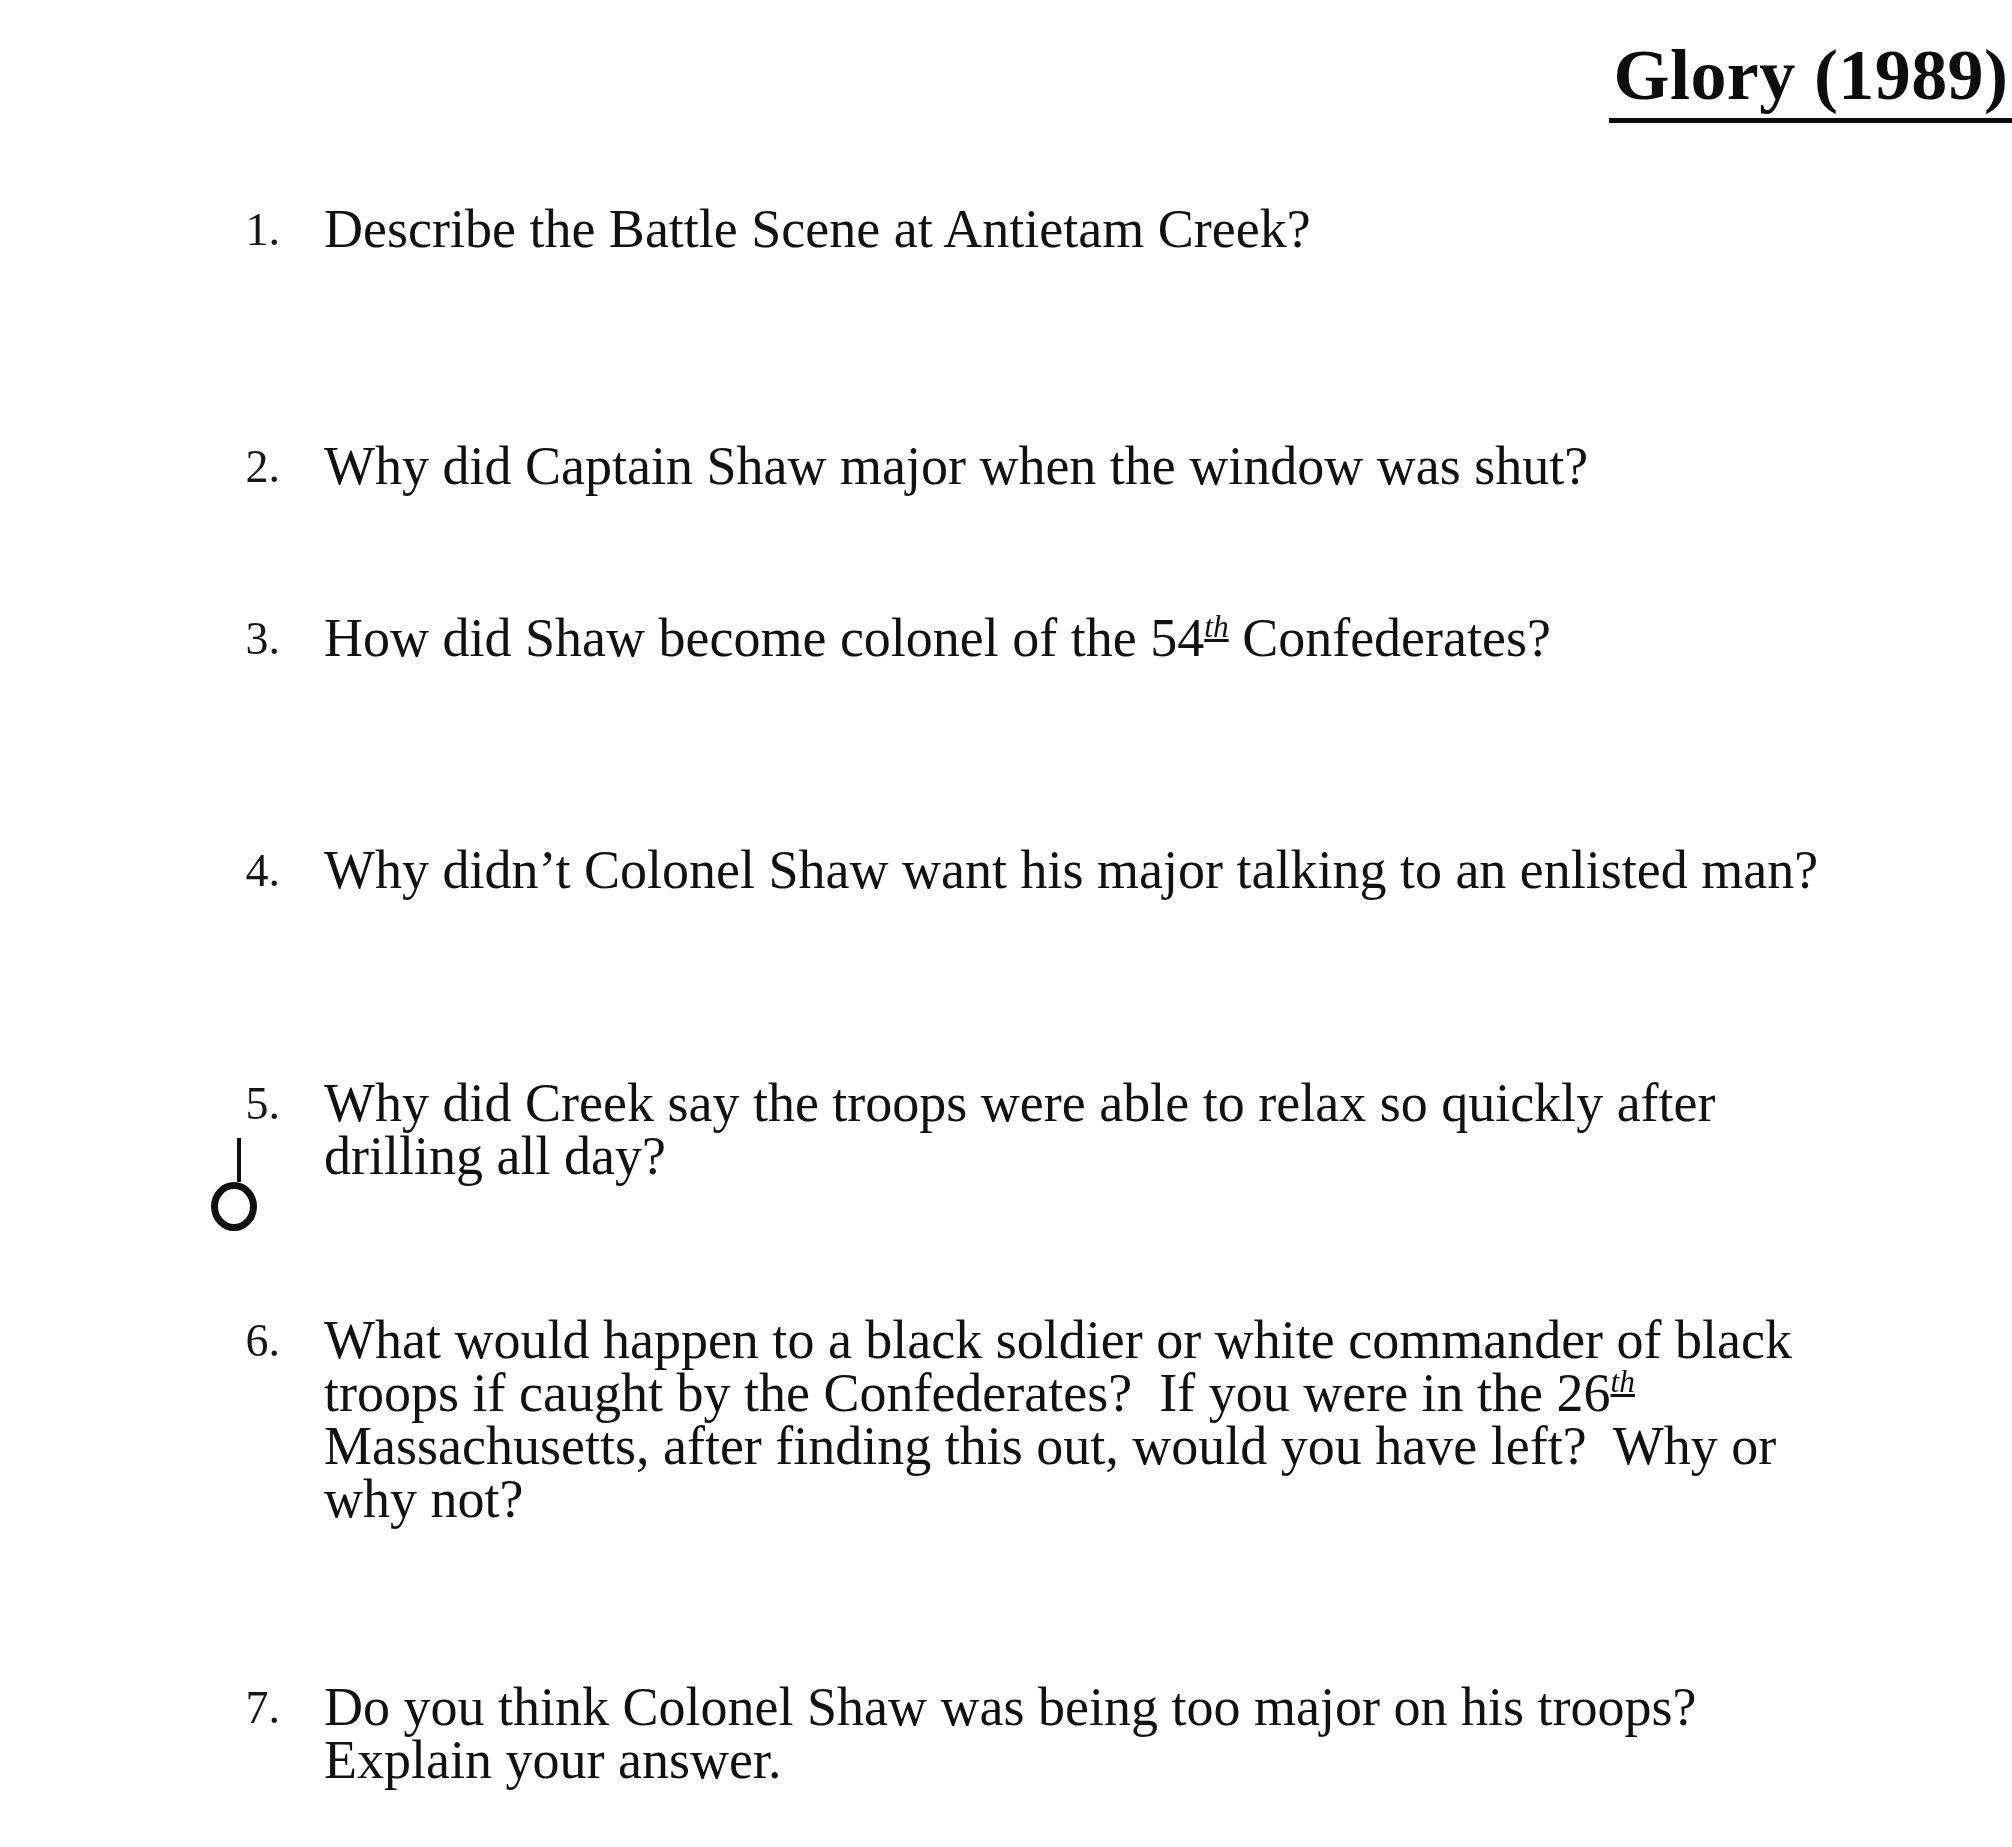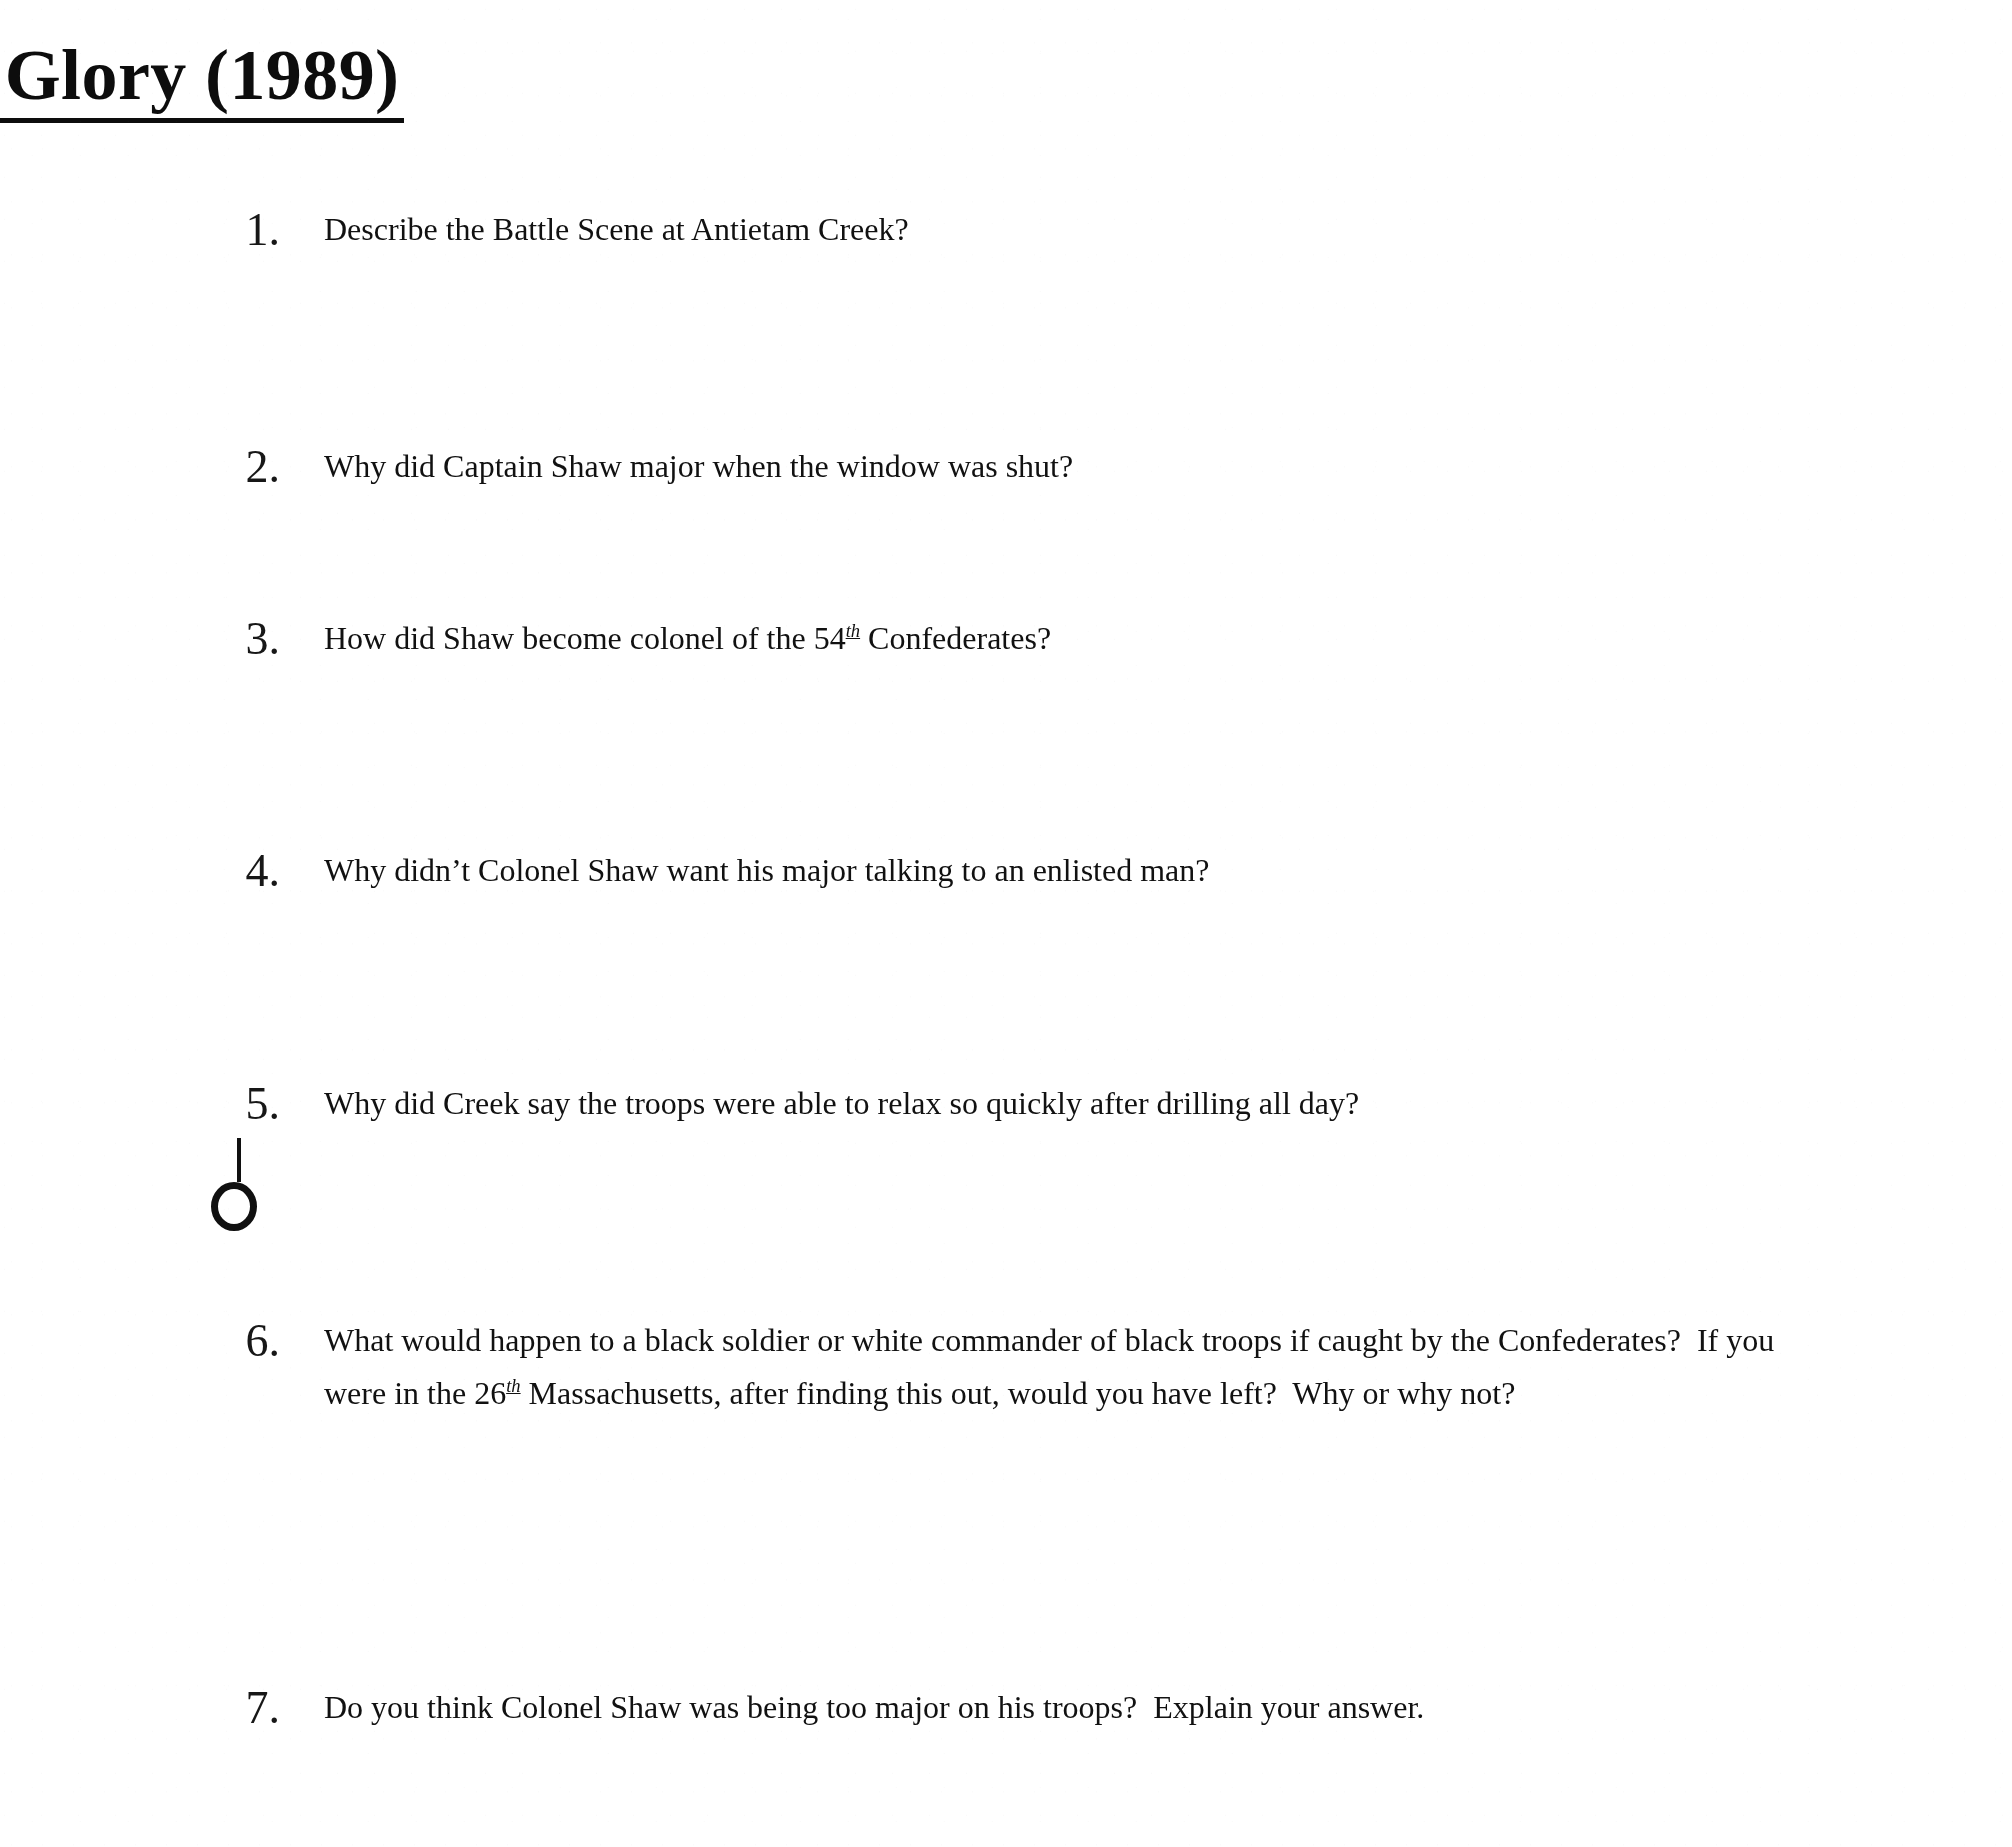--- a/index.html
+++ b/index.html
@@ -23,21 +23,21 @@
     inset: 0;
     background: #ffffff;
   }
 
   
   .title-wrap {
     position: absolute;
     top: 38px;
     left: 0;
     width: 2013px;
-    text-align: left;
+    text-align: right;
   }
   .doc-title {
     display: inline-block;
     font-size: 72px;
     font-weight: bold;
     letter-spacing: 0.4px;
     line-height: 1.05;
     color: #0d0d0d;
     border-bottom: 5.5px solid #0d0d0d;
     padding: 0 4.7px 4.7px 4.7px;
@@ -61,21 +61,21 @@
     width: 50px;
     text-align: right;
     font-size: 46px;
     line-height: 53px;
     color: #171717;
   }
   .q-text {
     position: absolute;
     left: 94px;
     top: 0;
-    font-size: 32px;
+    font-size: 54px;
     line-height: 53px;
     color: #111111;
     white-space: pre-wrap;
   }
   .q-text sup {
     font-size: 0.58em;
     vertical-align: super;
     line-height: 0;
     text-decoration: underline;
     font-style: italic;

